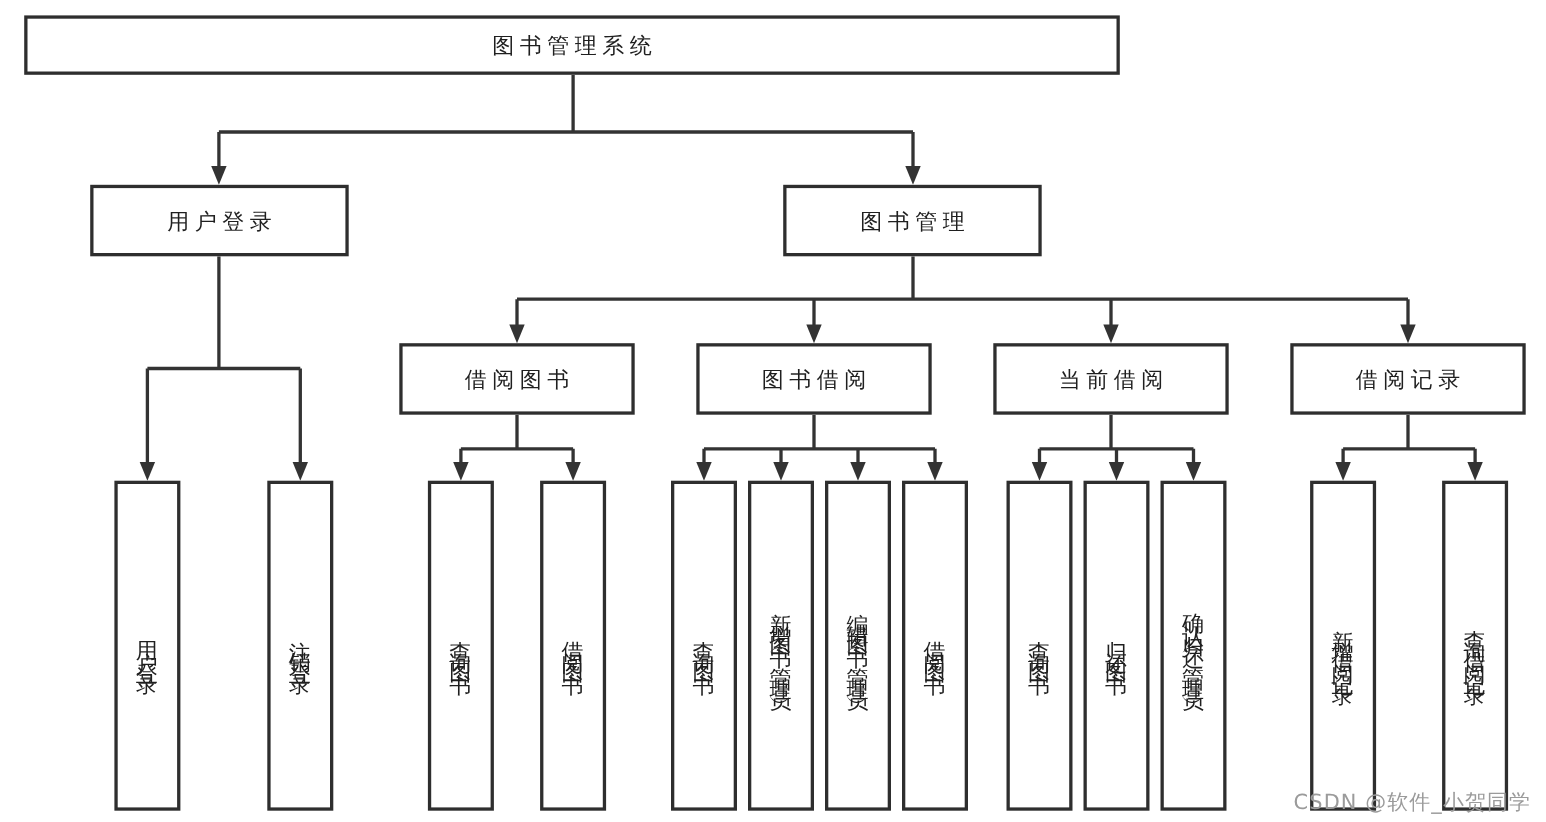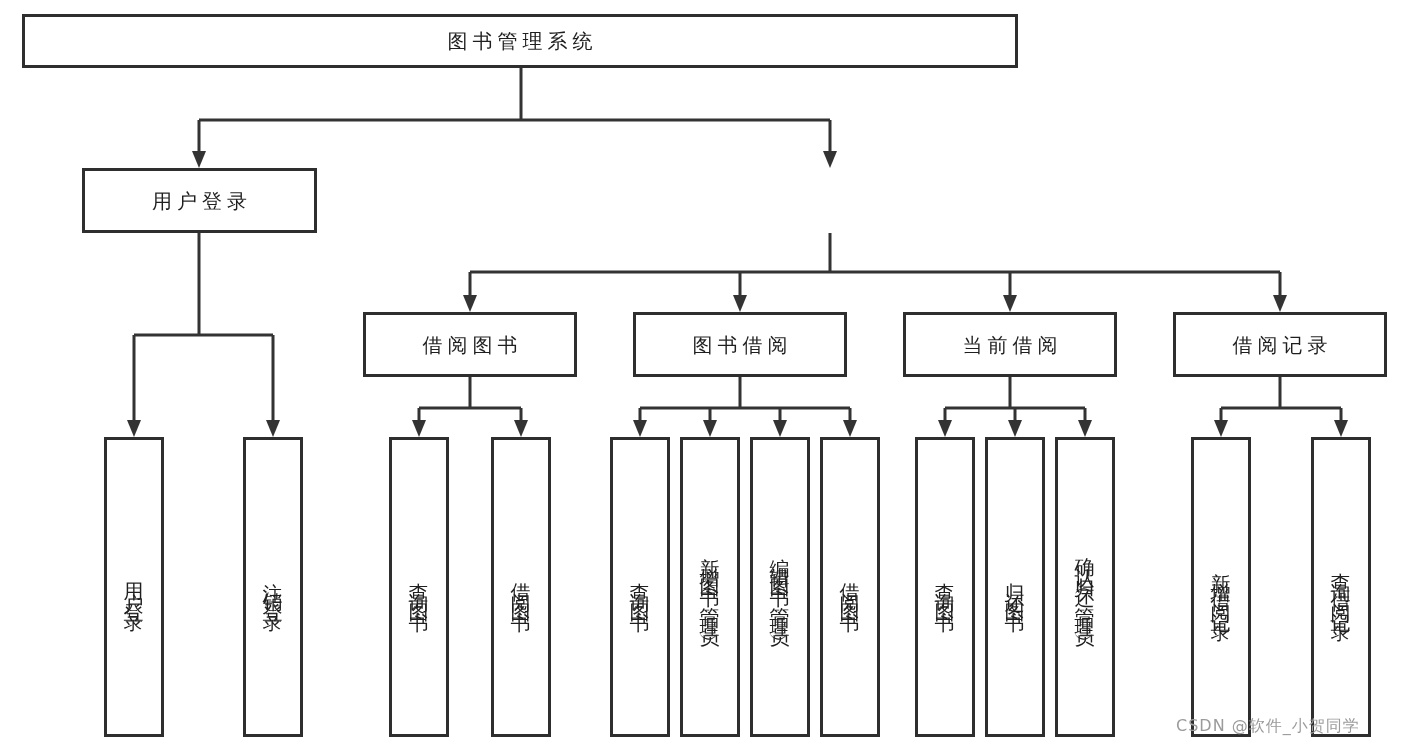--- a/index.html
+++ b/index.html
@@ -36,21 +36,21 @@
   .leaf .vtext{
     writing-mode:vertical-rl;
     text-orientation:mixed;
     font-size:20px;
     letter-spacing:10px;
     line-height:1;
   }
   .watermark{
     position:absolute;
     left:1176px;top:716px;
-    font-size:16px;
+    font-size:19px;
     letter-spacing:1px;
     color:#9b9b9b;
     z-index:3;
     white-space:nowrap;
   }
 </style>
 </head>
 <body>
 
 <div class="canvas">
@@ -94,20 +94,23 @@
       <polygon points="1334,420 1348,420 1341,437"></polygon>
     </g>
   </svg>
 
   <div class="node root">
     <span class="htext">图书管理系统</span>
   </div>
 
   <div class="node l2" style="left:82px">
     <span class="htext">用户登录</span>
+  </div>
+  <div class="node l2" style="left:712px">
+    <span class="htext">图书管理</span>
   </div>
 
   <div class="node mid" style="left:363px">
     <span class="htext">借阅图书</span>
   </div>
   <div class="node mid" style="left:903px">
     <span class="htext">当前借阅</span>
   </div>
   <div class="node mid" style="left:633px">
     <span class="htext">图书借阅</span>

